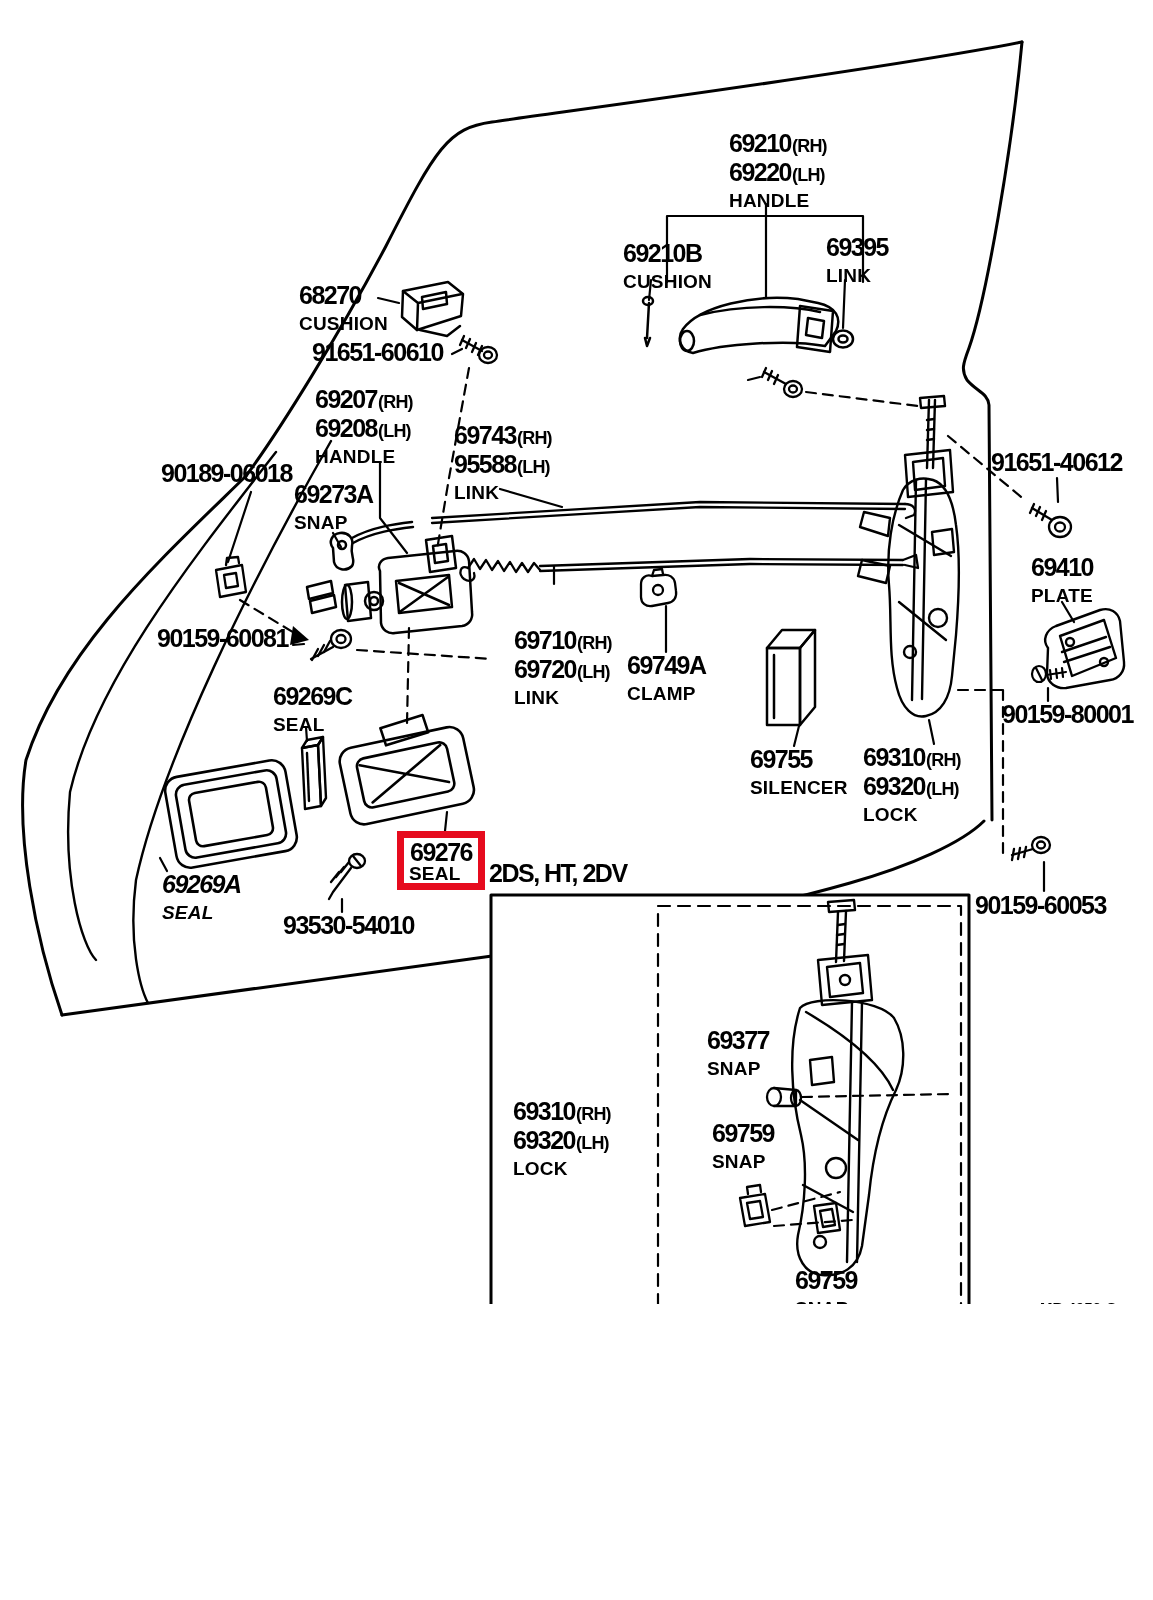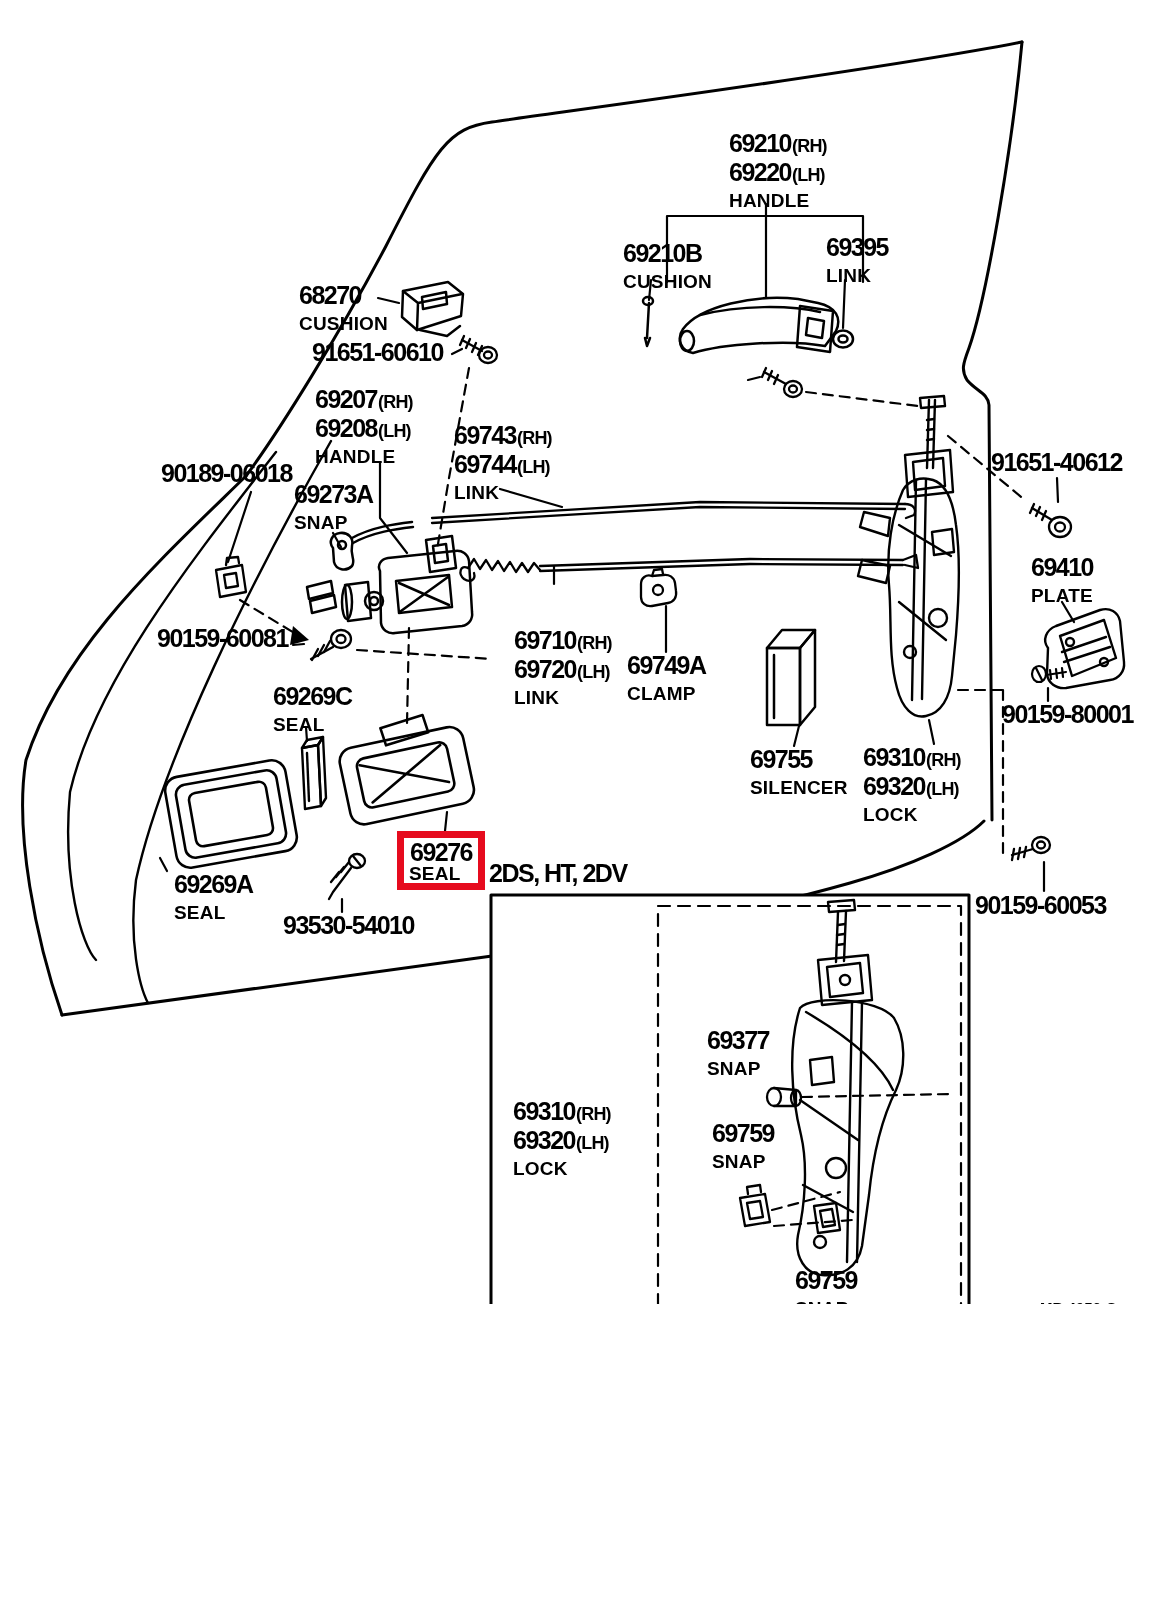--- a/index.html
+++ b/index.html
@@ -336,21 +336,21 @@
         <div class="row">
           <span class="word">HANDLE</span>
         </div>
       </div>
       <div class="plabel" style="left: 454px; top: 423px;">
         <div class="row">
           <span class="num">69743</span>
           <span class="suf">(RH)</span>
         </div>
         <div class="row">
-          <span class="num">69744</span>
+          <span class="num">95588</span>
           <span class="suf">(LH)</span>
         </div>
         <div class="row">
           <span class="word">LINK</span>
         </div>
       </div>
       <div class="plabel" style="left: 161px; top: 461px;">
         <div class="row">
           <span class="num">90189-06018</span>
         </div>
@@ -434,21 +434,21 @@
         </div>
       </div>
       <div class="plabel" style="left: 273px; top: 684px;">
         <div class="row">
           <span class="num">69269C</span>
         </div>
         <div class="row">
           <span class="word">SEAL</span>
         </div>
       </div>
-      <div class="plabel" style="left: 174px; top: 872px;">
+      <div class="plabel" style="left: 162px; top: 872px; font-style: italic;">
         <div class="row">
           <span class="num">69269A</span>
         </div>
         <div class="row">
           <span class="word">SEAL</span>
         </div>
       </div>
       <div class="plabel" style="left: 283px; top: 913px;">
         <div class="row">
           <span class="num">93530-54010</span>

